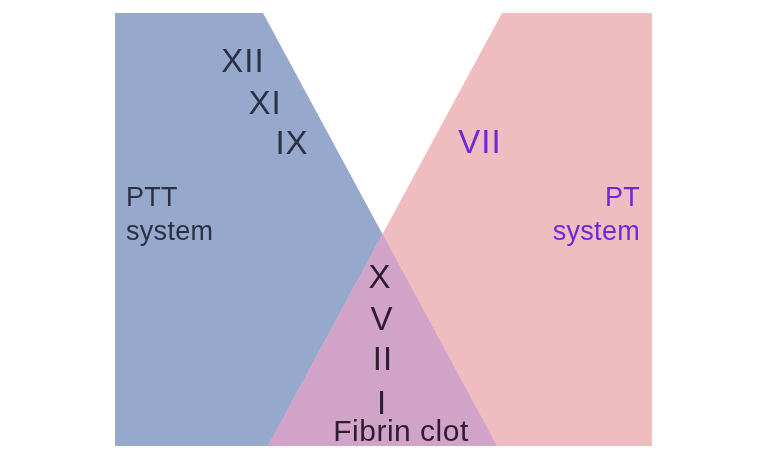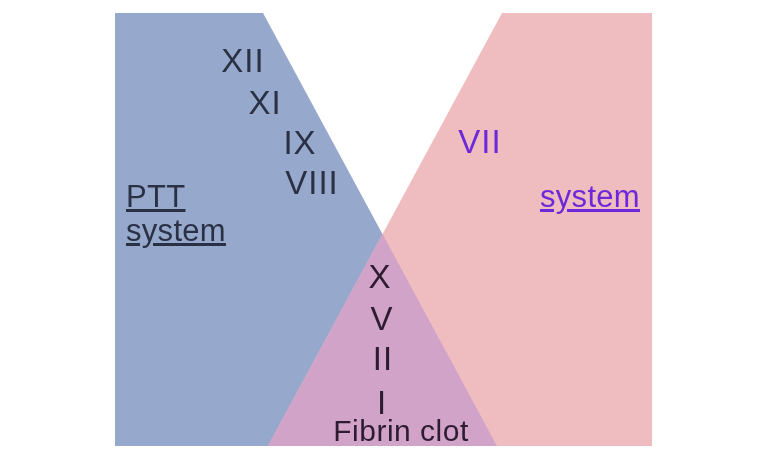--- a/index.html
+++ b/index.html
@@ -33,54 +33,53 @@
   .on-blue   { color: #2b3144; }
   .on-pink   { color: #6d28d9; }
   .on-purple { color: #2e1c30; }
   .fibrin {
     font-size: 30px;
     letter-spacing: 0.5px;
     margin-left: 17px;
   }
   .textblock {
     position: absolute;
-    font-size: 31px;
+    font-size: 27px;
     line-height: 34px;
     letter-spacing: 0.3px;
-    text-decoration: underline;
   }
   .textblock.right { text-align: right; }
 </style>
 </head>
 <body>
 
 <div class="stage">
 
   <svg width="768" height="460" viewBox="0 0 768 460">
     <polygon points="115,13 263,13 497,446 115,446" fill="#96a9cc"></polygon>
     <polygon points="502,13 652,13 652,446 268,446" fill="#efbdbf"></polygon>
     <polygon points="382.5,234 497,446 268,446" fill="#d2a3c8"></polygon>
   </svg>
 
   <div class="lbl num on-blue" style="left:243px; top:60px">XII</div>
   <div class="lbl num on-blue" style="left:265px; top:102px">XI</div>
-  <div class="lbl num on-blue" style="left:300px; top:142px">IX</div>
-  <div class="lbl num on-blue" style="left:312px; top:182px">VIII</div>
+  <div class="lbl num on-blue" style="left:292px; top:142px">IX</div>
 
   <div class="lbl num on-pink" style="left:480px; top:141px">VII</div>
 
   <div class="lbl num on-purple" style="left:380px; top:276px">X</div>
   <div class="lbl num on-purple" style="left:382px; top:318px">V</div>
   <div class="lbl num on-purple" style="left:383px; top:358px">II</div>
   <div class="lbl num on-purple" style="left:382px; top:402px">I</div>
 
   <div class="lbl fibrin on-purple" style="left:384px; top:431px">Fibrin clot</div>
 
   <div class="textblock on-blue" style="left:126px; top:180px">
     <div>PTT</div>
     <div>system</div>
   </div>
 
   <div class="textblock right on-pink" style="right:128px; top:180px">
+    <div>PT</div>
     <div>system</div>
   </div>
 
 </div>
 
 </body></html>

